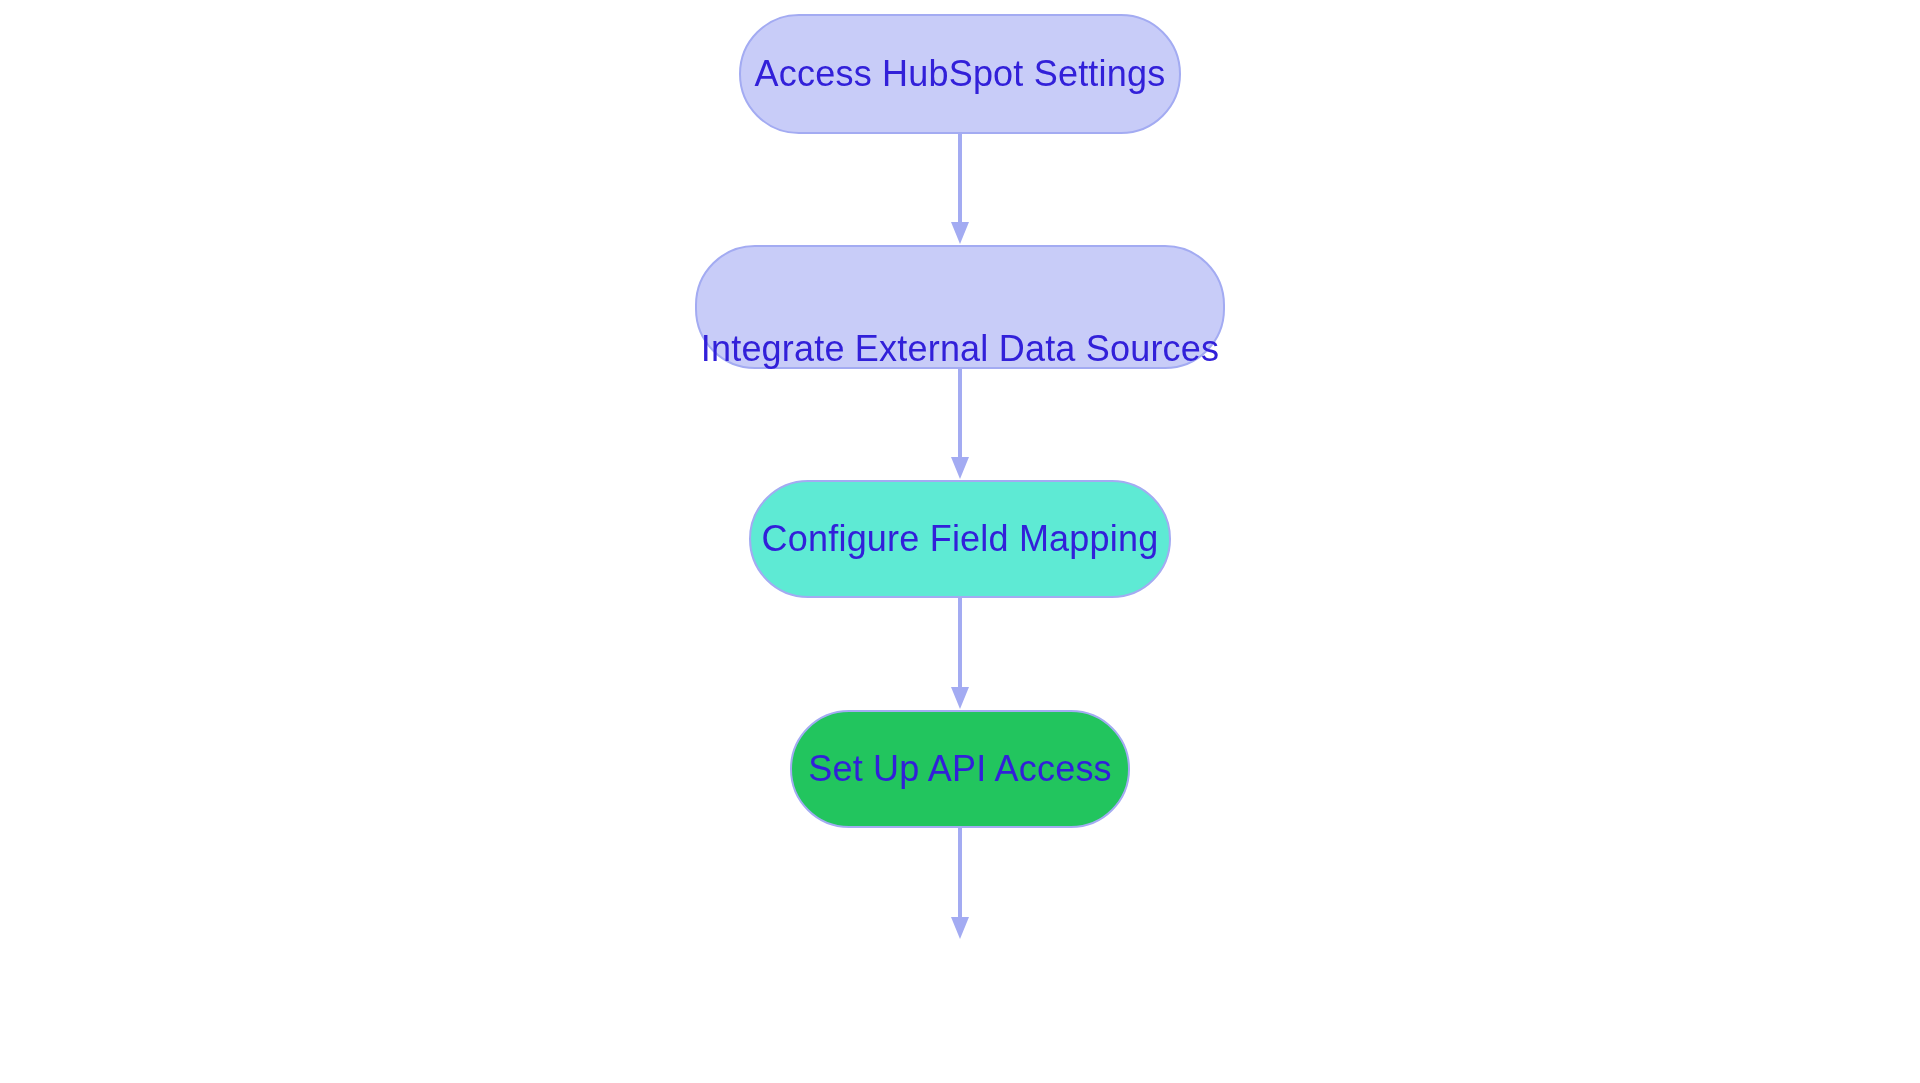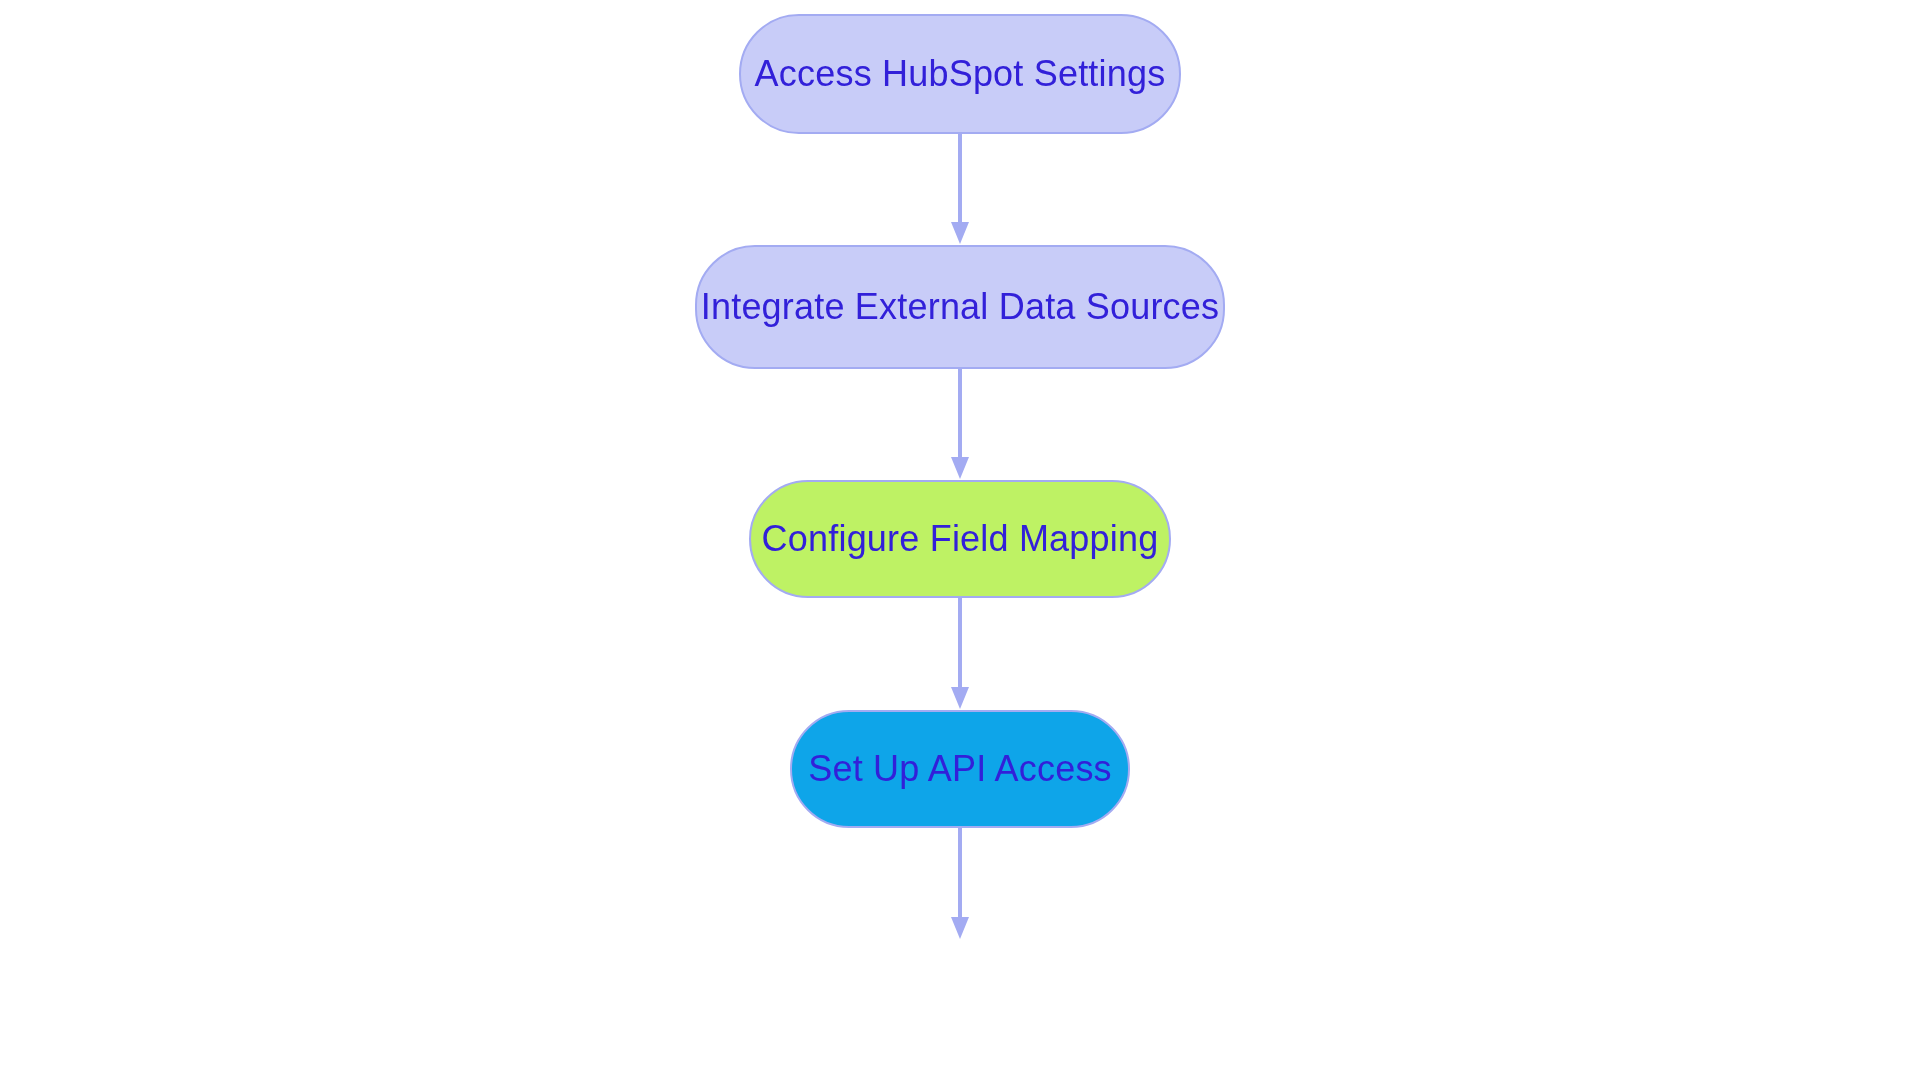--- a/index.html
+++ b/index.html
@@ -52,21 +52,21 @@
     padding: 0 40px;
   }
 
   .node-label {
     display: block;
     pointer-events: none;
   }
 
   
   .node-1 { width: 442px; height: 120px; margin-top: 14px; }
-  .node-2 { width: 530px; height: 124px; }
+  .node-2 { width: 530px; height: 124px; align-items: flex-end; }
   .node-3 { width: 422px; height: 118px; }
   .node-4 { width: 340px; height: 118px; }
   .node-5 { width: 364px; height: 122px; }
 
   
   .connector {
     position: relative;
     width: 24px;
     display: flex;
     flex-direction: column;
@@ -103,32 +103,32 @@
       <span class="node-label">Integrate External Data Sources</span>
     </div>
 
     <div class="connector conn-2">
       <svg width="24" height="111" viewBox="0 0 24 111" xmlns="http://www.w3.org/2000/svg" aria-hidden="true">
         <line x1="12" y1="0" x2="12" y2="88" stroke="#a3abf2" stroke-width="4"></line>
         <polygon points="3,88 21,88 12,110" fill="#a3abf2"></polygon>
       </svg>
     </div>
 
-    <div class="node node-3" style="background: #bef264; border-color: rgb(163, 171, 242); color: rgb(50, 32, 217);">
+    <div class="node node-3" style="background: #5eead4; border-color: rgb(163, 171, 242); color: rgb(50, 32, 217);">
       <span class="node-label">Configure Field Mapping</span>
     </div>
 
     <div class="connector conn-3">
       <svg width="24" height="112" viewBox="0 0 24 112" xmlns="http://www.w3.org/2000/svg" aria-hidden="true">
         <line x1="12" y1="0" x2="12" y2="89" stroke="#a3abf2" stroke-width="4"></line>
         <polygon points="3,89 21,89 12,111" fill="#a3abf2"></polygon>
       </svg>
     </div>
 
-    <div class="node node-4" style="background: #0ea5e9; border-color: rgb(163, 171, 242); color: rgb(50, 32, 217);">
+    <div class="node node-4" style="background: #22c55e; border-color: rgb(163, 171, 242); color: rgb(50, 32, 217);">
       <span class="node-label">Set Up API Access</span>
     </div>
 
     <div class="connector conn-4">
       <svg width="24" height="112" viewBox="0 0 24 112" xmlns="http://www.w3.org/2000/svg" aria-hidden="true">
         <line x1="12" y1="0" x2="12" y2="89" stroke="#a3abf2" stroke-width="4"></line>
         <polygon points="3,89 21,89 12,111" fill="#a3abf2"></polygon>
       </svg>
     </div>
 

